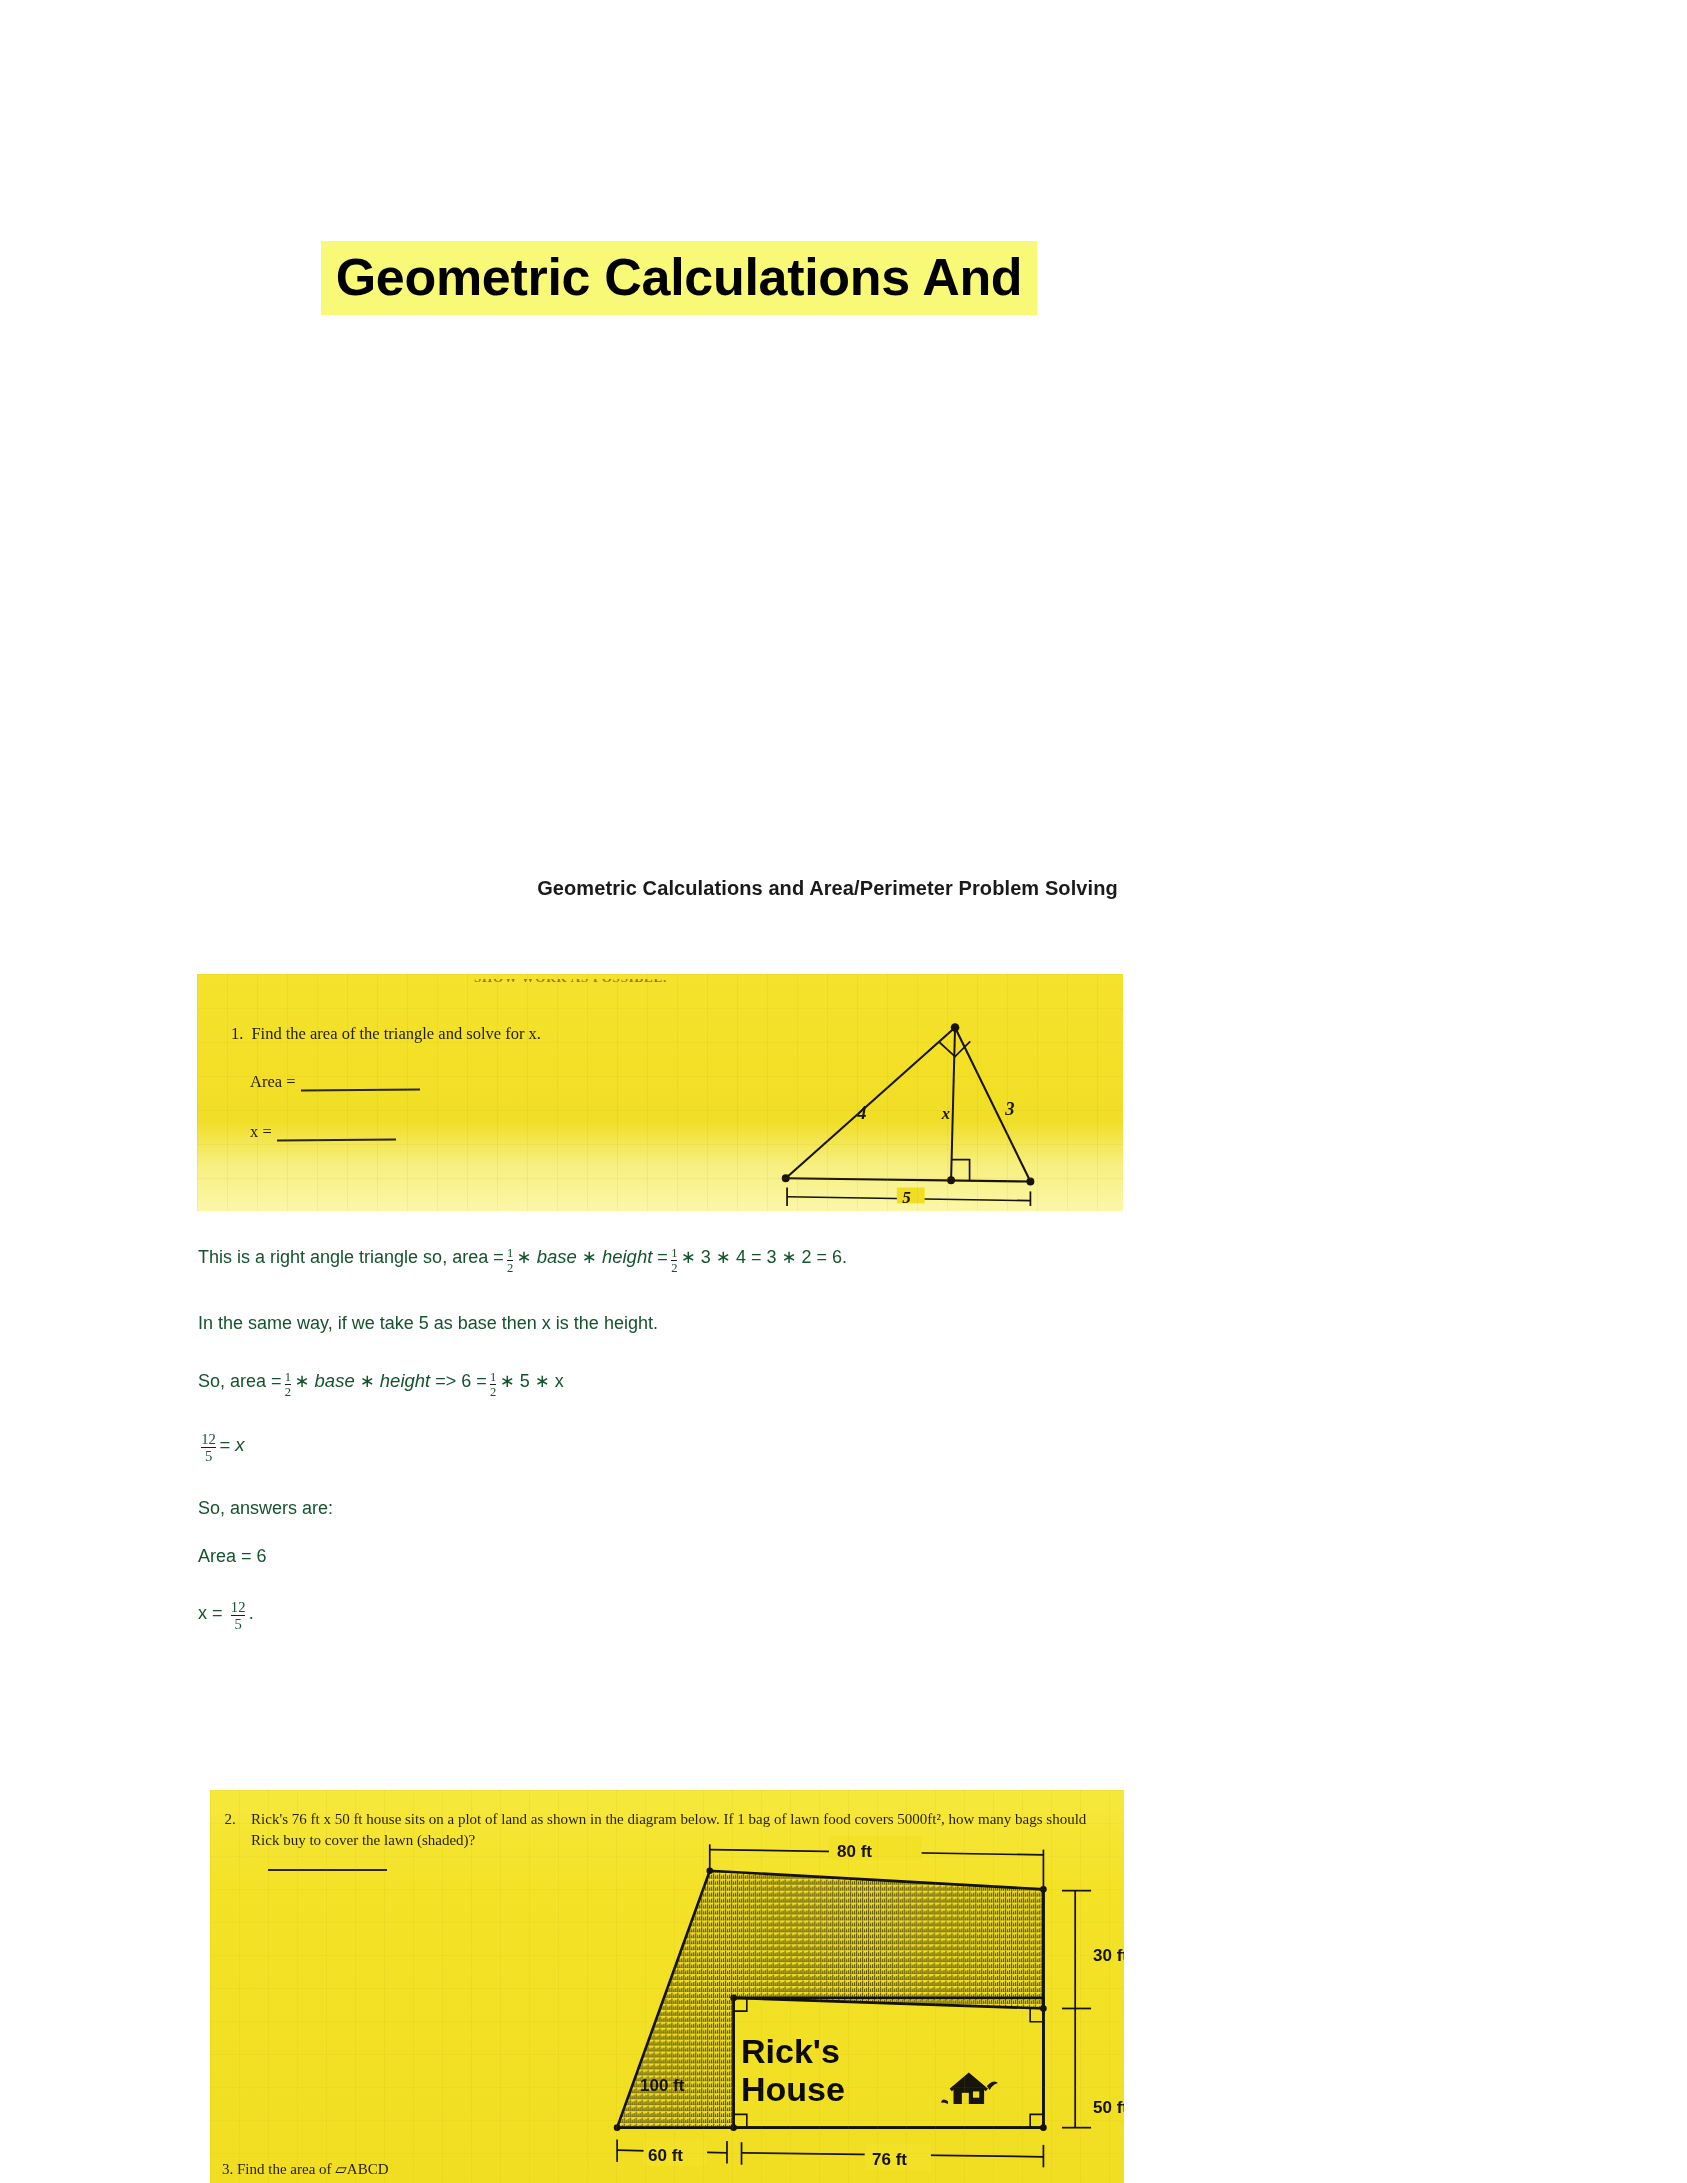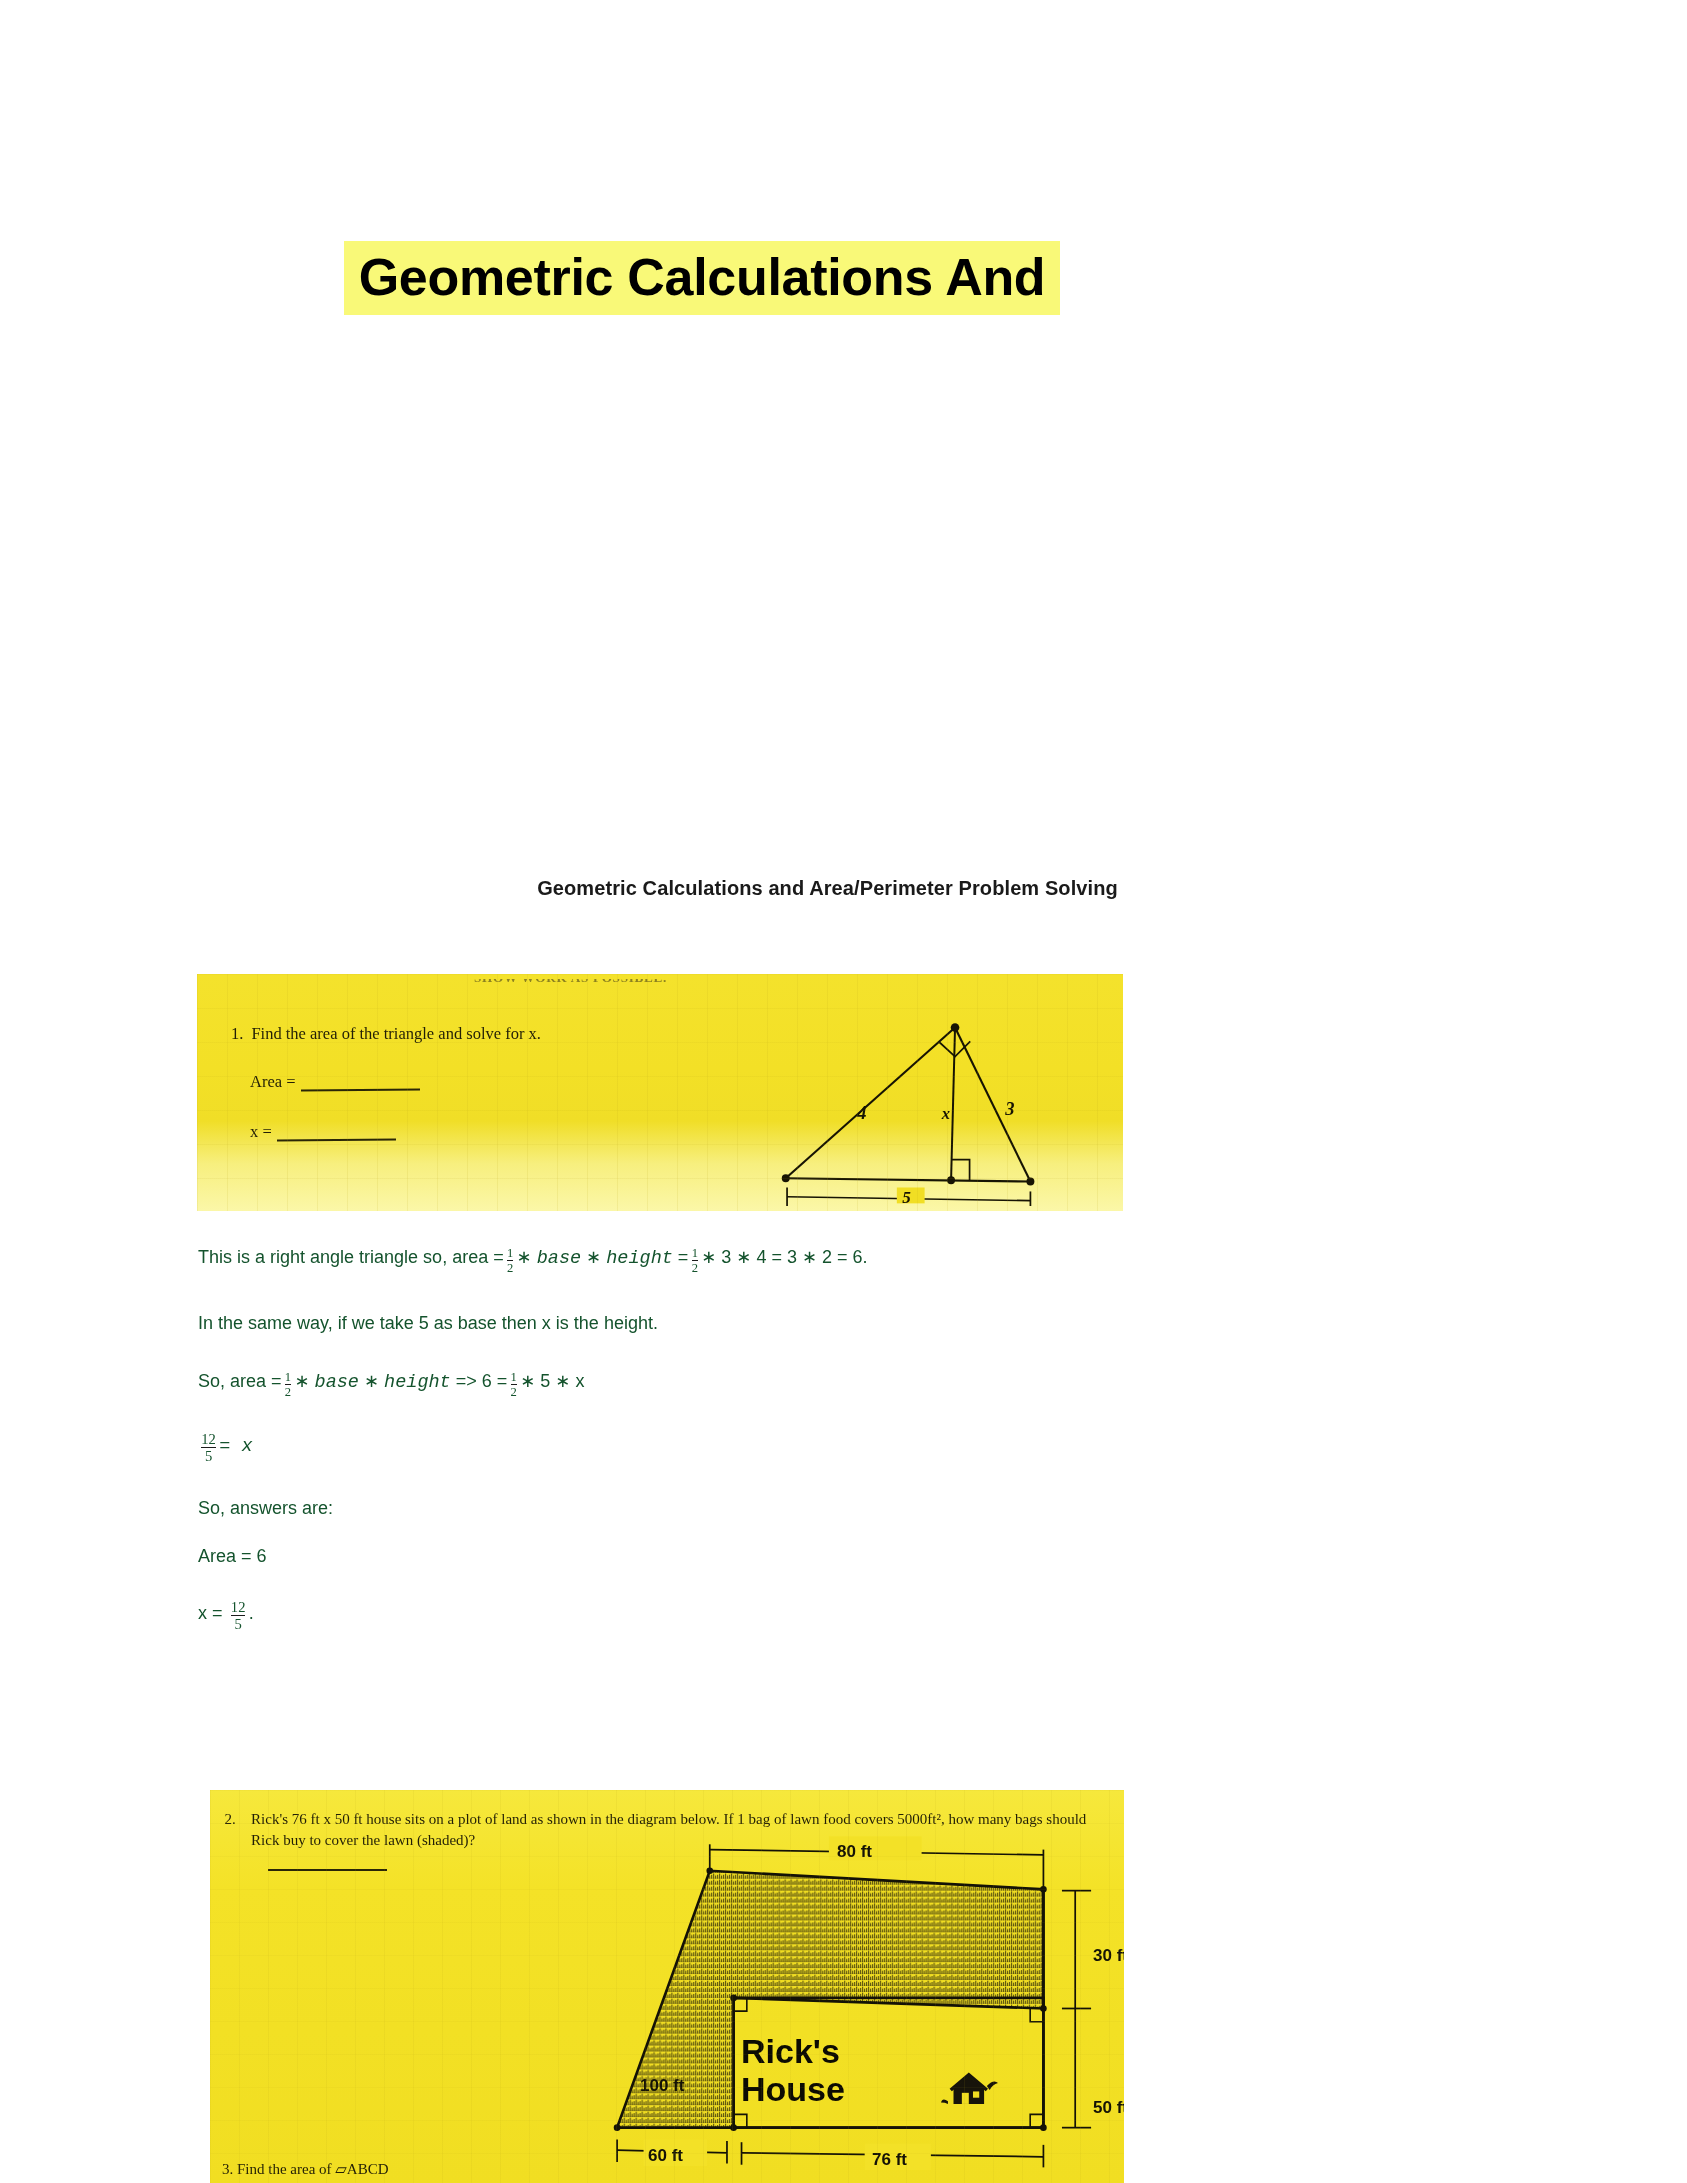--- a/index.html
+++ b/index.html
@@ -15,21 +15,20 @@
     overflow: hidden;
   }
 
   
   #title-block {
     position: absolute;
     left: 0;
     top: 235px;
     width: 1358px;
     text-align: center;
-    margin-left: 23px;
   }
   .title-line {
     display: block;
     font-family: "Liberation Sans", sans-serif;
     font-weight: bold;
     font-size: 52px;
     line-height: 85px;
     color: #000000;
     letter-spacing: -0.3px;
   }
@@ -138,21 +137,21 @@
   }
   #sol-line1 { top: 1247px; }
   #sol-line2 { top: 1314px; }
   #sol-line3 { top: 1371px; }
   #sol-line4 { top: 1432px; }
   #sol-line5 { top: 1499px; }
   #sol-line6 { top: 1547px; }
   #sol-line7 { top: 1600px; }
 
   .ital {
-    font-family: Liberation Mono, monospace;
+    font-family: Liberation Sans, sans-serif;
     font-style: italic;
     font-size: 18.5px;
   }
   .frac {
     display: inline-block;
     vertical-align: -8.6px;
     text-align: center;
     font-family: "Liberation Serif", serif;
     font-size: 12.6px;
     line-height: 1.02;

